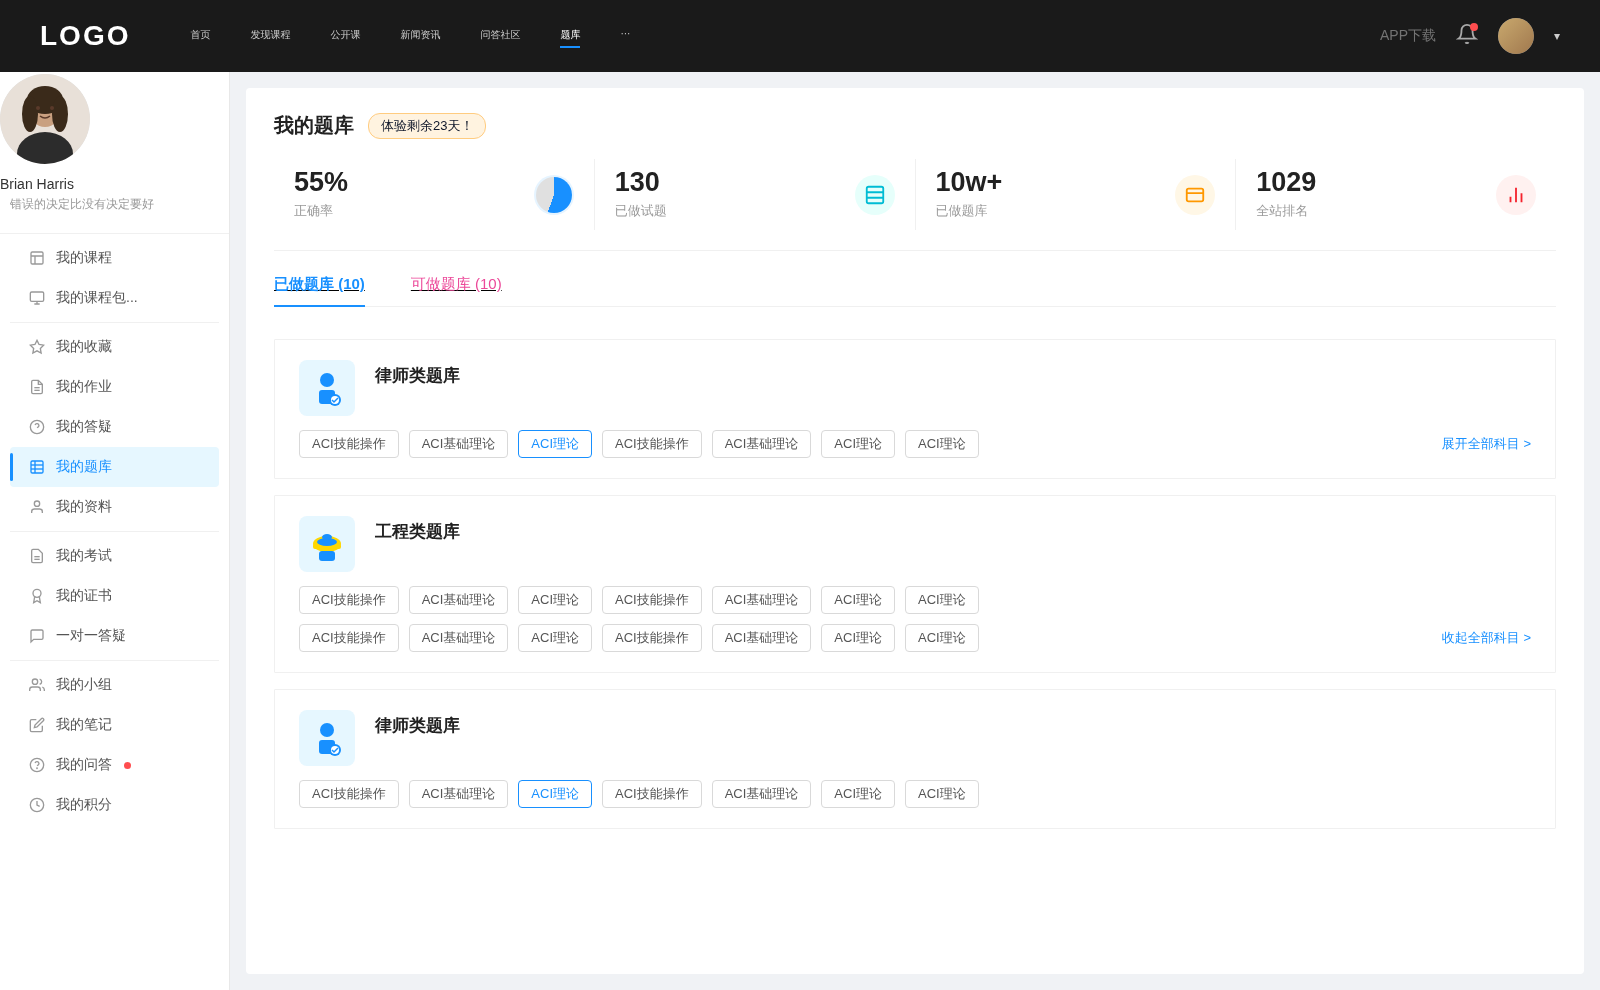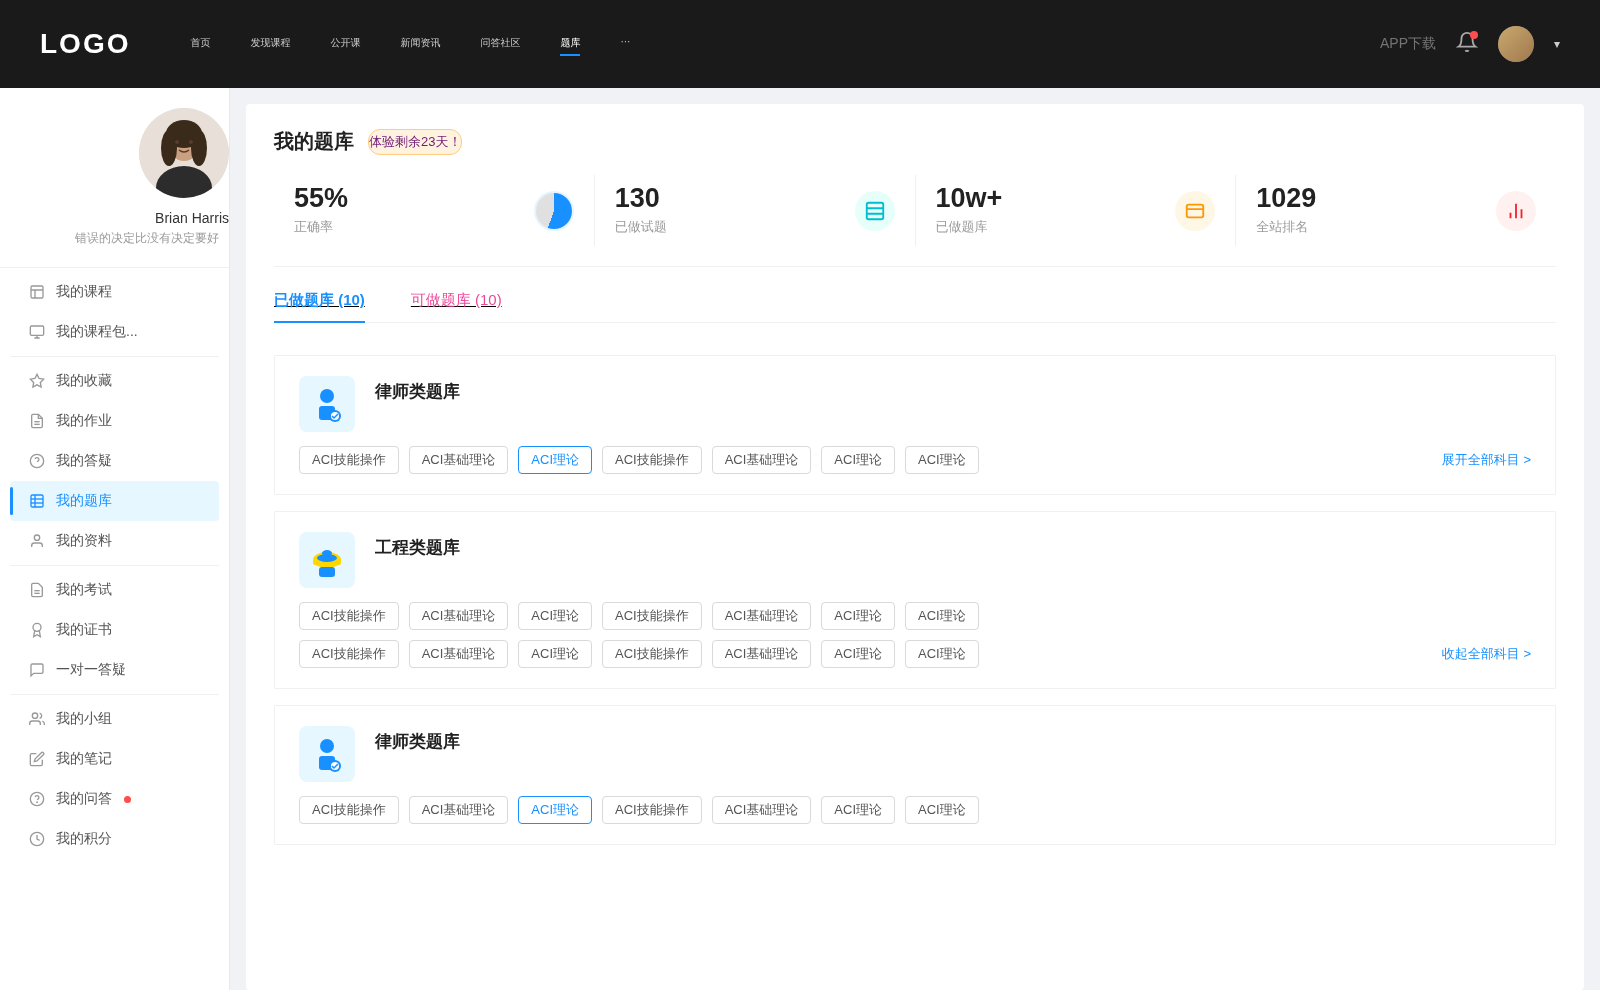--- a/index.html
+++ b/index.html
@@ -1,21 +1,21 @@
 <!DOCTYPE html>
 <html><head>
   <meta charset="utf-8">
   <style>
     * { margin: 0; padding: 0; box-sizing: border-box; }
     body { font-family: -apple-system, BlinkMacSystemFont, 'PingFang SC', 'Microsoft YaHei', sans-serif; background: #f0f2f5; width: 1600px; height: 990px; overflow: hidden; }
 
     
     .top-nav {
       background: #1a1a1a;
-      height: 88px;
+      height: 72px;
       display: flex;
       align-items: center;
       padding: 0 40px;
       color: white;
     }
     .nav-logo {
       font-size: 28px;
       font-weight: bold;
       letter-spacing: 2px;
       color: white;
@@ -85,24 +85,24 @@
     .layout {
       display: flex;
       height: calc(990px - 72px);
       background: #f0f2f5;
     }
 
     
     .sidebar {
       width: 230px;
       background: white;
-      padding: 20px 0;
+      padding: 2px 0;
       display: flex;
       flex-direction: column;
-      align-items: flex-end;
+      align-items: flex-start;
       border-right: 1px solid #e8e8e8;
       overflow-y: auto;
     }
     .avatar-wrap {
       width: 90px;
       height: 90px;
       border-radius: 50%;
       overflow: hidden;
       margin-bottom: 12px;
       background: #e0e0e0;
@@ -194,24 +194,24 @@
       gap: 14px;
       margin-bottom: 20px;
     }
     .page-title {
       font-size: 20px;
       font-weight: 600;
       color: #222;
     }
     .trial-badge {
       background: #fff3e0;
-      color: #701a75;
+      color: #0f172a;
       border: 1px solid #ffcc80;
       border-radius: 12px;
-      padding: 3px 0;
+      padding: 3px 12px;
       font-size: 13px;
     }
 
     
     .stats-row {
       display: flex;
       gap: 0;
       margin-bottom: 24px;
       border-bottom: 1px solid #f0f0f0;
       padding-bottom: 20px;

